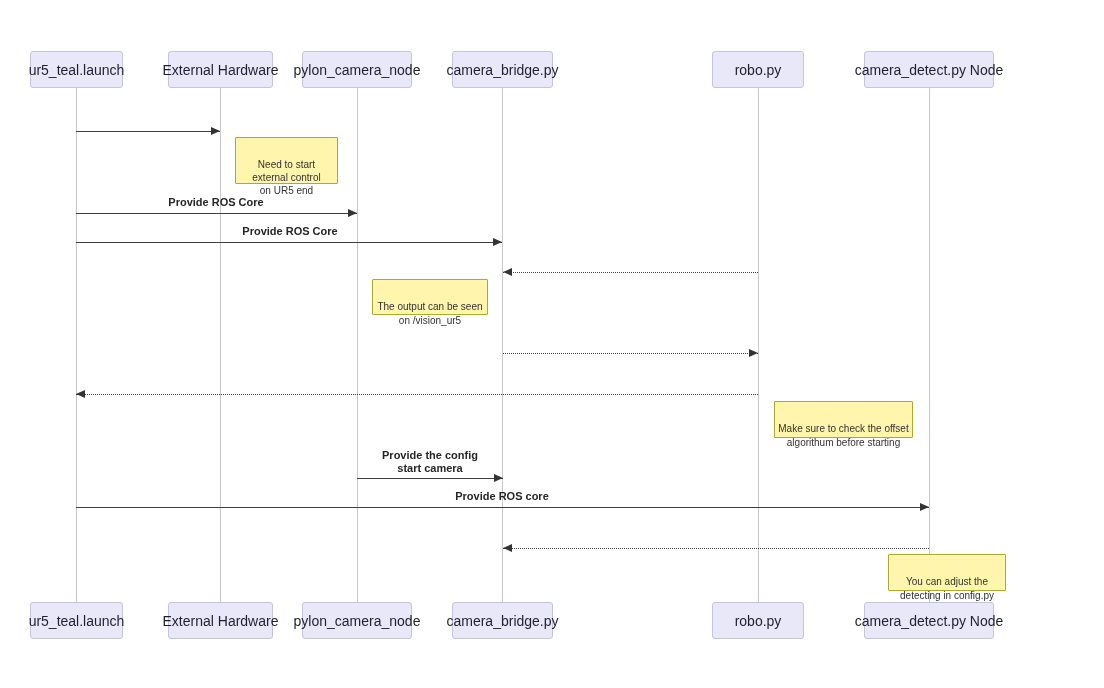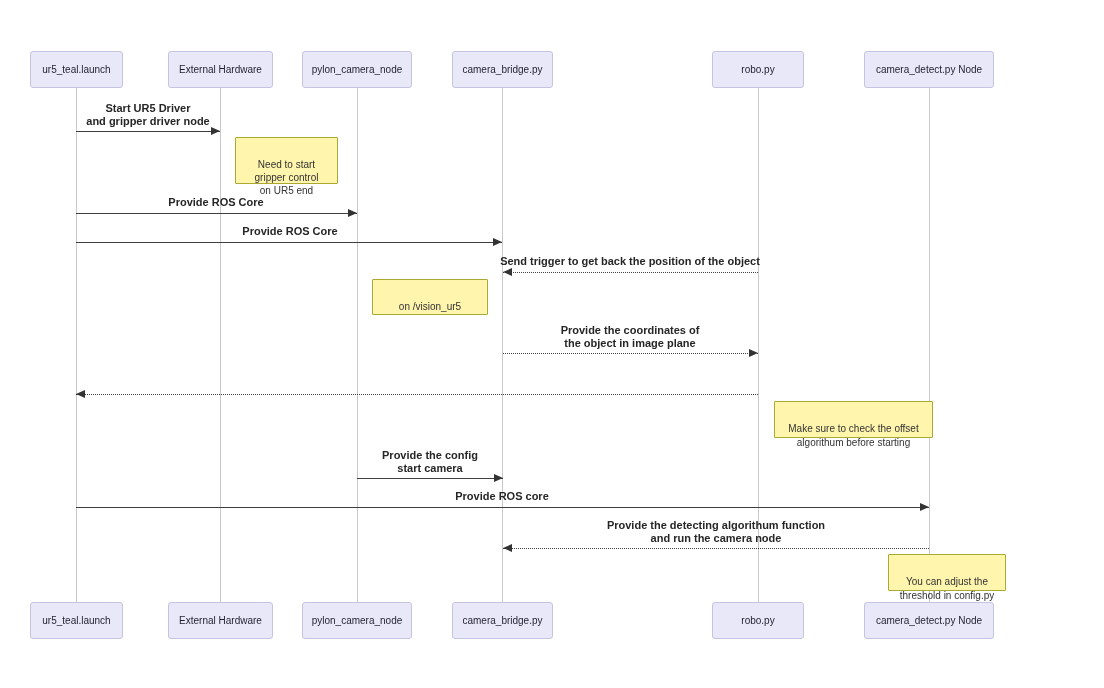--- a/index.html
+++ b/index.html
@@ -4,21 +4,21 @@
 <style>
   html,body{margin:0;padding:0;background:#ffffff;}
   #canvas{
     position:relative;width:1104px;height:688px;background:#ffffff;overflow:hidden;
     font-family:"Liberation Sans","DejaVu Sans",sans-serif;
   }
   .lifeline{position:absolute;width:1px;background:#c9c9c9;top:88px;height:514px;}
   .actor{
     position:absolute;height:37px;border:1px solid #c4c4e0;background:#e8e8f9;border-radius:3px;
     display:flex;align-items:center;justify-content:center;
-    font-size:10px;color:#1f1f2e;box-sizing:border-box;white-space:nowrap;
+    font-size:14px;color:#1f1f2e;box-sizing:border-box;white-space:nowrap;
   }
   .msg-label{
     position:absolute;transform:translateX(-50%);text-align:center;
     font-size:11px;font-weight:600;color:#262626;line-height:13px;white-space:nowrap;
   }
   .arrow-line{position:absolute;height:0;border-top:1px solid #3f3f3f;}
   .arrow-line.dashed{border-top:1px dotted #3f3f3f;}
   .arrow-head{position:absolute;width:0;height:0;border-top:4px solid transparent;border-bottom:4px solid transparent;}
   .arrow-head.right{border-left:9px solid #333333;}
   .arrow-head.left{border-right:9px solid #333333;}
@@ -46,88 +46,74 @@
   <div class="actor" style="left:712px;top:51px;width:92px">robo.py</div>
   <div class="actor" style="left:864px;top:51px;width:130px">camera_detect.py Node</div>
 
   <div class="actor" style="left:30px;top:602px;width:93px">ur5_teal.launch</div>
   <div class="actor" style="left:168px;top:602px;width:105px">External Hardware</div>
   <div class="actor" style="left:302px;top:602px;width:110px">pylon_camera_node</div>
   <div class="actor" style="left:452px;top:602px;width:101px">camera_bridge.py</div>
   <div class="actor" style="left:712px;top:602px;width:92px">robo.py</div>
   <div class="actor" style="left:864px;top:602px;width:130px">camera_detect.py Node</div>
 
-  <div class="msg-label" style="left:148px;top:102px">
-    <div>Start UR5 Driver</div>
-    <div>and gripper driver node</div>
-  </div>
   <div class="arrow-line" style="left:76px;top:131px;width:144px"></div>
   <div class="arrow-head right" style="left:211px;top:127px"></div>
 
   <div class="note" style="left:235px;top:137px;width:103px;height:47px;line-height:13px">
     <div>Need to start</div>
-    <div>gripper control</div>
+    <div>external control</div>
     <div>on UR5 end</div>
   </div>
 
   <div class="msg-label" style="left:216px;top:196px">
     <div>Provide ROS Core</div>
   </div>
   <div class="arrow-line" style="left:76px;top:213px;width:281px"></div>
   <div class="arrow-head right" style="left:348px;top:209px"></div>
 
   <div class="msg-label" style="left:290px;top:225px">
     <div>Provide ROS Core</div>
   </div>
   <div class="arrow-line" style="left:76px;top:242px;width:426px"></div>
   <div class="arrow-head right" style="left:493px;top:238px"></div>
 
-  <div class="msg-label" style="left:630px;top:255px">
-    <div>Send trigger to get back the position of the object</div>
-  </div>
   <div class="arrow-line dashed" style="left:503px;top:272px;width:255px"></div>
   <div class="arrow-head left" style="left:503px;top:268px"></div>
 
   <div class="note" style="left:372px;top:279px;width:116px;height:36px">
+    <div>The output can be seen</div>
     <div>on /vision_ur5</div>
   </div>
 
-  <div class="msg-label" style="left:630px;top:324px">
-    <div>Provide the coordinates of</div>
-    <div>the object in image plane</div>
-  </div>
   <div class="arrow-line dashed" style="left:503px;top:353px;width:255px"></div>
   <div class="arrow-head right" style="left:749px;top:349px"></div>
 
   <div class="arrow-line dashed" style="left:76px;top:394px;width:682px"></div>
   <div class="arrow-head left" style="left:76px;top:390px"></div>
 
-  <div class="note" style="left:774px;top:401px;width:159px;height:37px">
+  <div class="note" style="left:774px;top:401px;width:139px;height:37px">
     <div>Make sure to check the offset</div>
     <div>algorithum before starting</div>
   </div>
 
   <div class="msg-label" style="left:430px;top:449px">
     <div>Provide the config</div>
     <div>start camera</div>
   </div>
   <div class="arrow-line" style="left:357px;top:478px;width:146px"></div>
   <div class="arrow-head right" style="left:494px;top:474px"></div>
 
   <div class="msg-label" style="left:502px;top:490px">
     <div>Provide ROS core</div>
   </div>
   <div class="arrow-line" style="left:76px;top:507px;width:853px"></div>
   <div class="arrow-head right" style="left:920px;top:503px"></div>
 
-  <div class="msg-label" style="left:716px;top:519px">
-    <div>Provide the detecting algorithum function</div>
-    <div>and run the camera node</div>
-  </div>
   <div class="arrow-line dashed" style="left:503px;top:548px;width:426px"></div>
   <div class="arrow-head left" style="left:503px;top:544px"></div>
 
   <div class="note" style="left:888px;top:554px;width:118px;height:37px">
     <div>You can adjust the</div>
-    <div>threshold in config.py</div>
+    <div>detecting in config.py</div>
   </div>
 
 </div>
 
 </body></html>

